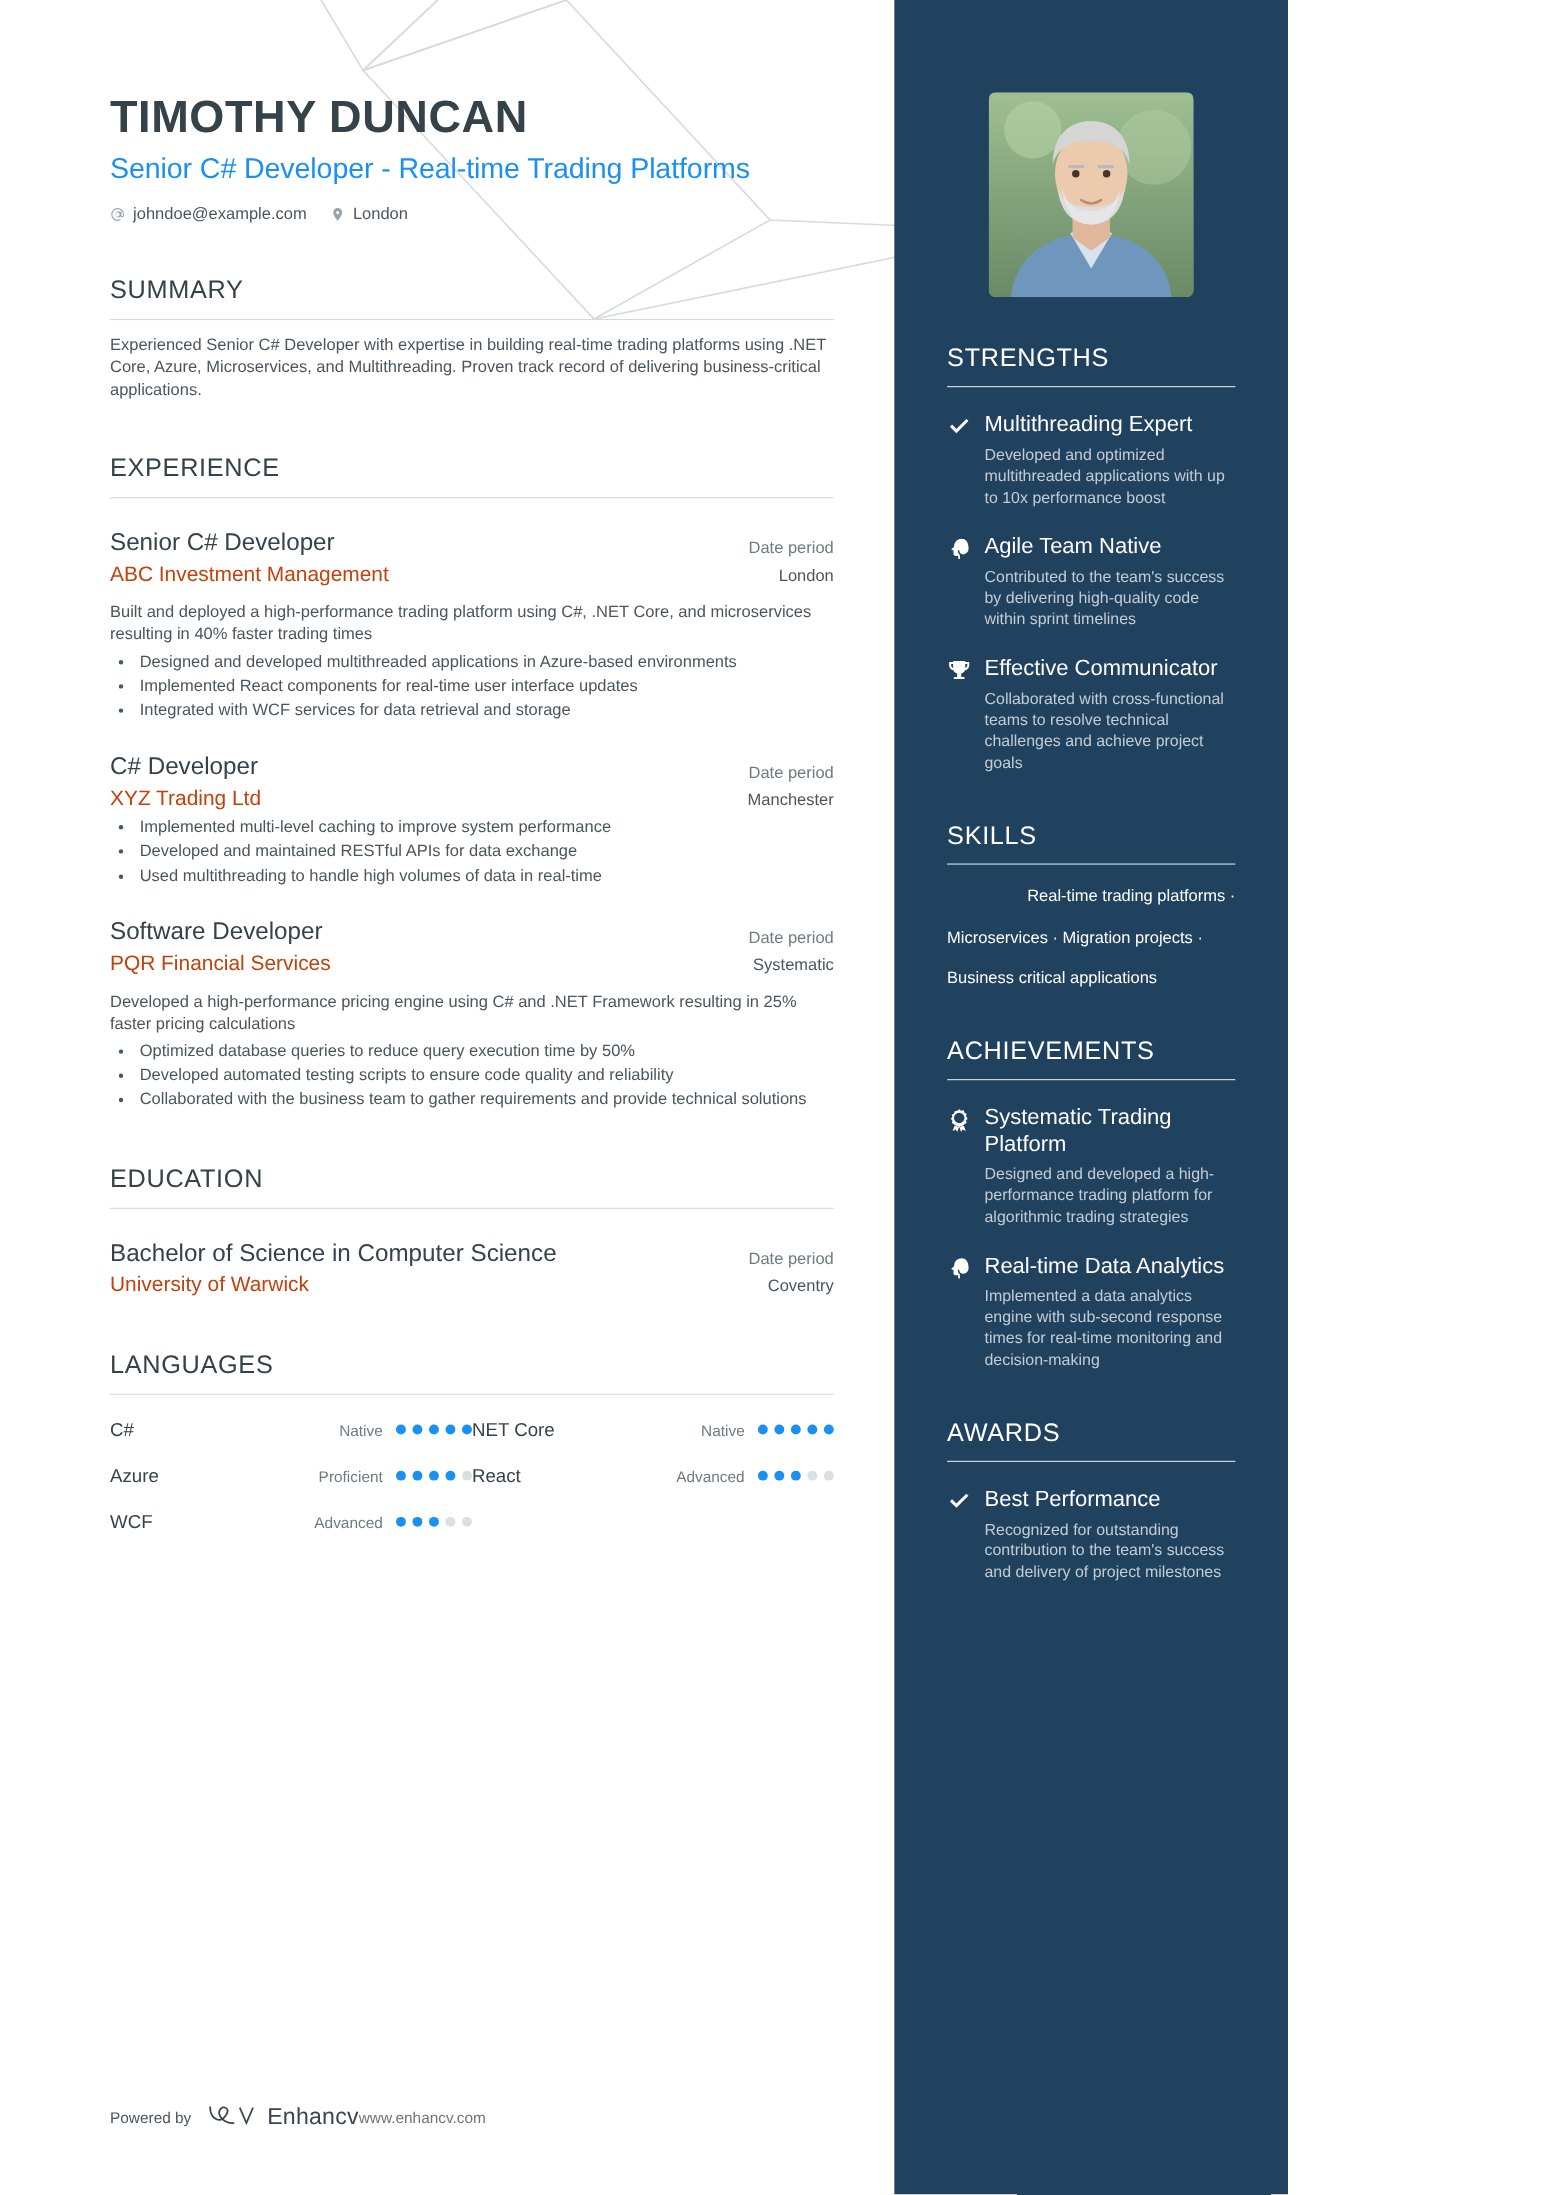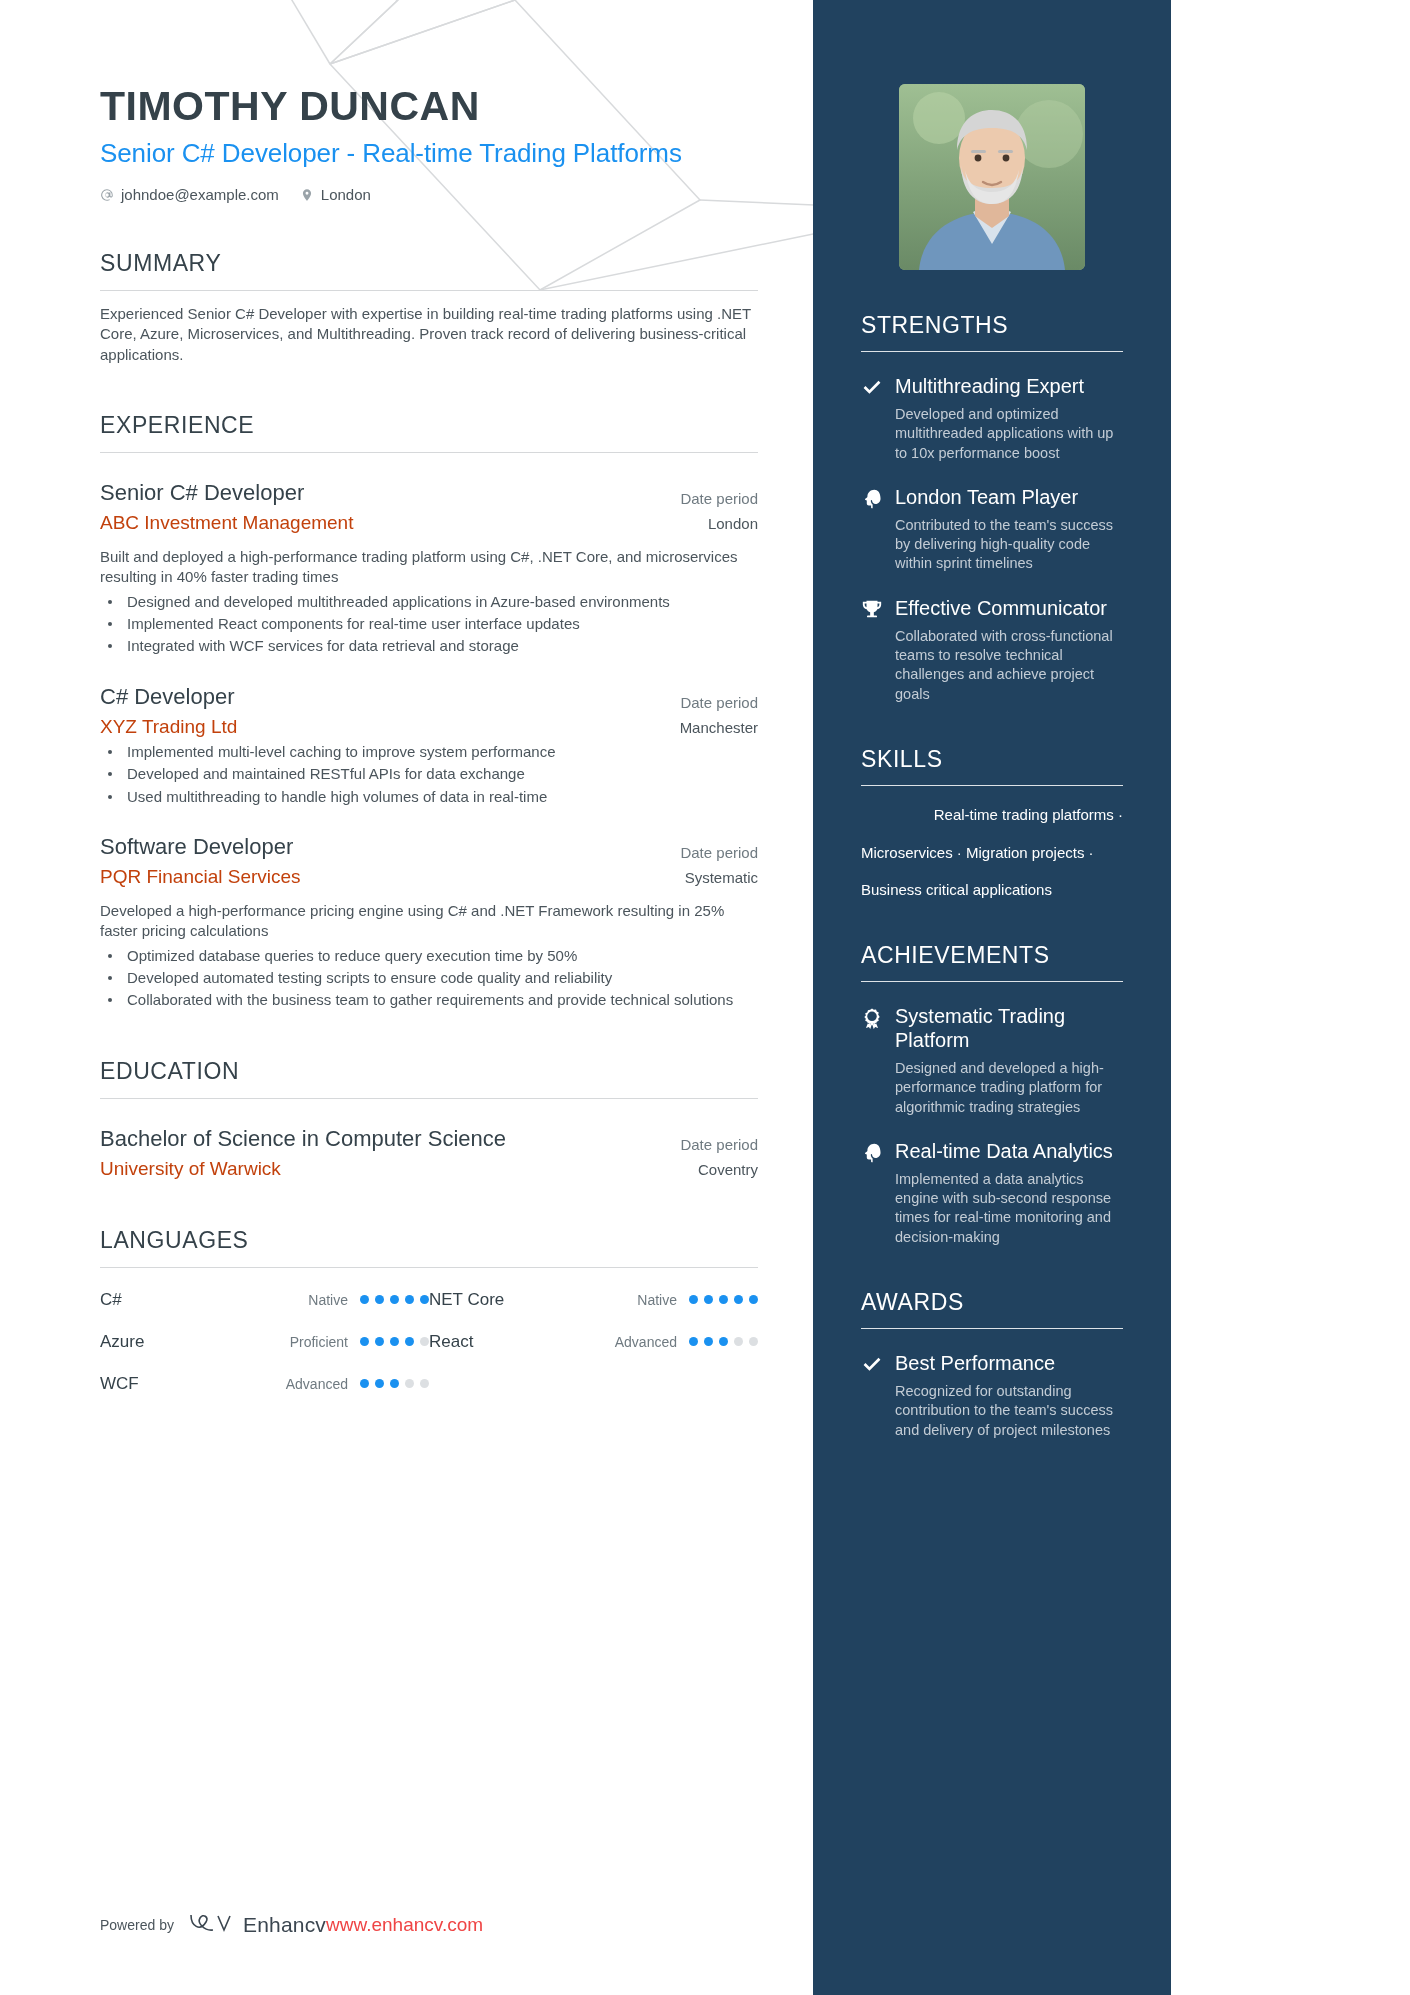--- a/index.html
+++ b/index.html
@@ -166,21 +166,21 @@
   }
   .powered {
     display: flex;
     align-items: center;
     gap: 14px;
     font-size: 14px;
     color: #4b555c;
   }
   .brand { display: flex; align-items: center; gap: 9px; }
   .brand-word { font-size: 21px; color: #3b4650; letter-spacing: 0.2px; }
-  .site { font-size: 19px; color: #ef4444; }
+  .site { font-size: 14px; color: #737373; }
 
   
   .side {
     position: relative;
     width: 480px;
     height: 1995px;
     background: #21425f;
     color: #ffffff;
     padding: 84px 48px 0 48px;
     z-index: 2;
@@ -482,21 +482,21 @@
             <div class="str-body">
               <div class="str-title">Multithreading Expert</div>
               <div class="str-desc">Developed and optimized multithreaded applications with up to 10x performance boost</div>
             </div>
           </div>
           <div class="str-item">
             <span class="str-icon"><svg viewBox="0 0 24 24">
                 <path d="M14.5 2C10.4 2 7 5.2 7 9.2c0 .6-.3 1-.8 1.4l-1.5 1.2c-.5.4-.4 1.1.2 1.3l1.4.5v3.2c0 1.2 1 2.2 2.2 2.2H11v2.4c0 .3.3.6.6.6h1.1V18c-1.3-1-2-2.5-2-4.1 0-.4.3-.7.7-.7s.7.3.7.7c0 2 1.7 3.6 3.7 3.6 3.3 0 5.7-2.8 5.5-6.3C21.1 5 18.3 2 14.5 2z"></path>
               </svg></span>
             <div class="str-body">
-              <div class="str-title">London Team Player</div>
+              <div class="str-title">Agile Team Native</div>
               <div class="str-desc">Contributed to the team's success by delivering high-quality code within sprint timelines</div>
             </div>
           </div>
           <div class="str-item">
             <span class="str-icon"><svg viewBox="0 0 24 24">
                 <path d="M18 3V2H6v1H2v3.2c0 2.5 1.8 4.5 4.2 5 .7 1.6 2.1 2.8 3.8 3.2V18H7.5a1 1 0 0 0 0 2h9a1 1 0 0 0 0-2H14v-3.6c1.7-.4 3.1-1.6 3.8-3.2 2.4-.5 4.2-2.5 4.2-5V3h-4zM4 6.2V5h2v3.9C4.8 8.5 4 7.4 4 6.2zM20 6.2c0 1.2-.8 2.3-2 2.7V5h2v1.2z"></path>
               </svg></span>
             <div class="str-body">
               <div class="str-title">Effective Communicator</div>
               <div class="str-desc">Collaborated with cross-functional teams to resolve technical challenges and achieve project goals</div>

